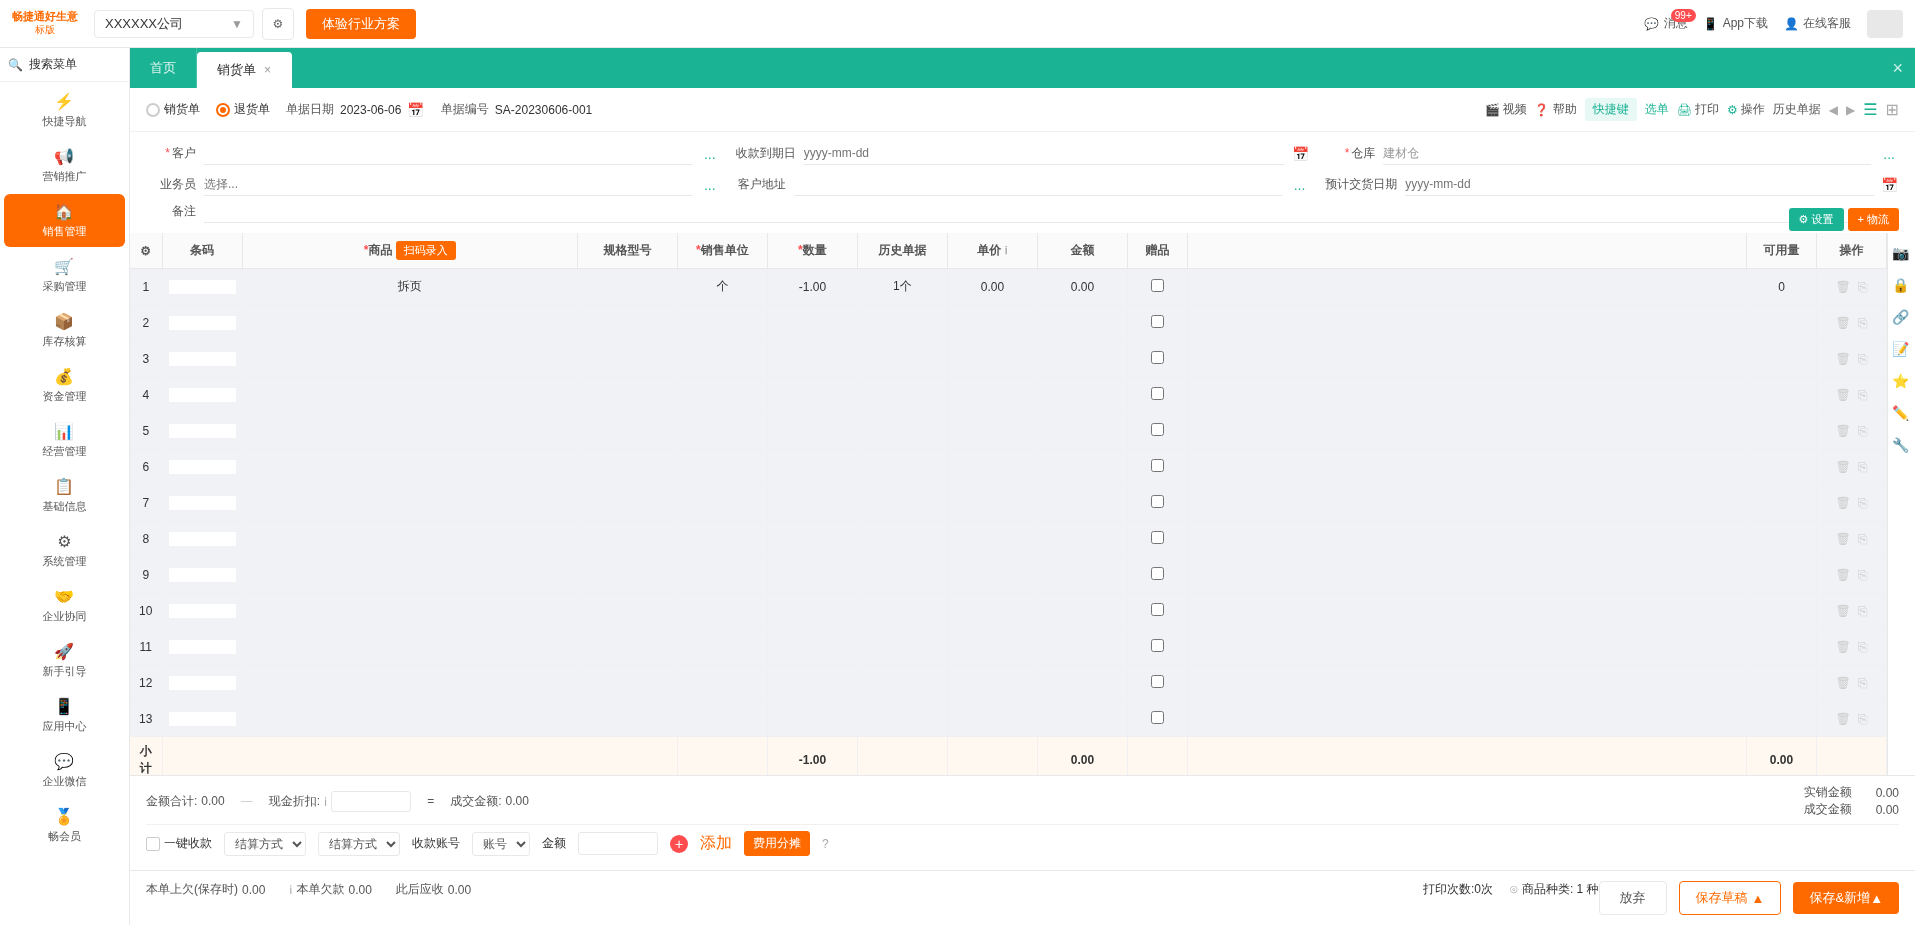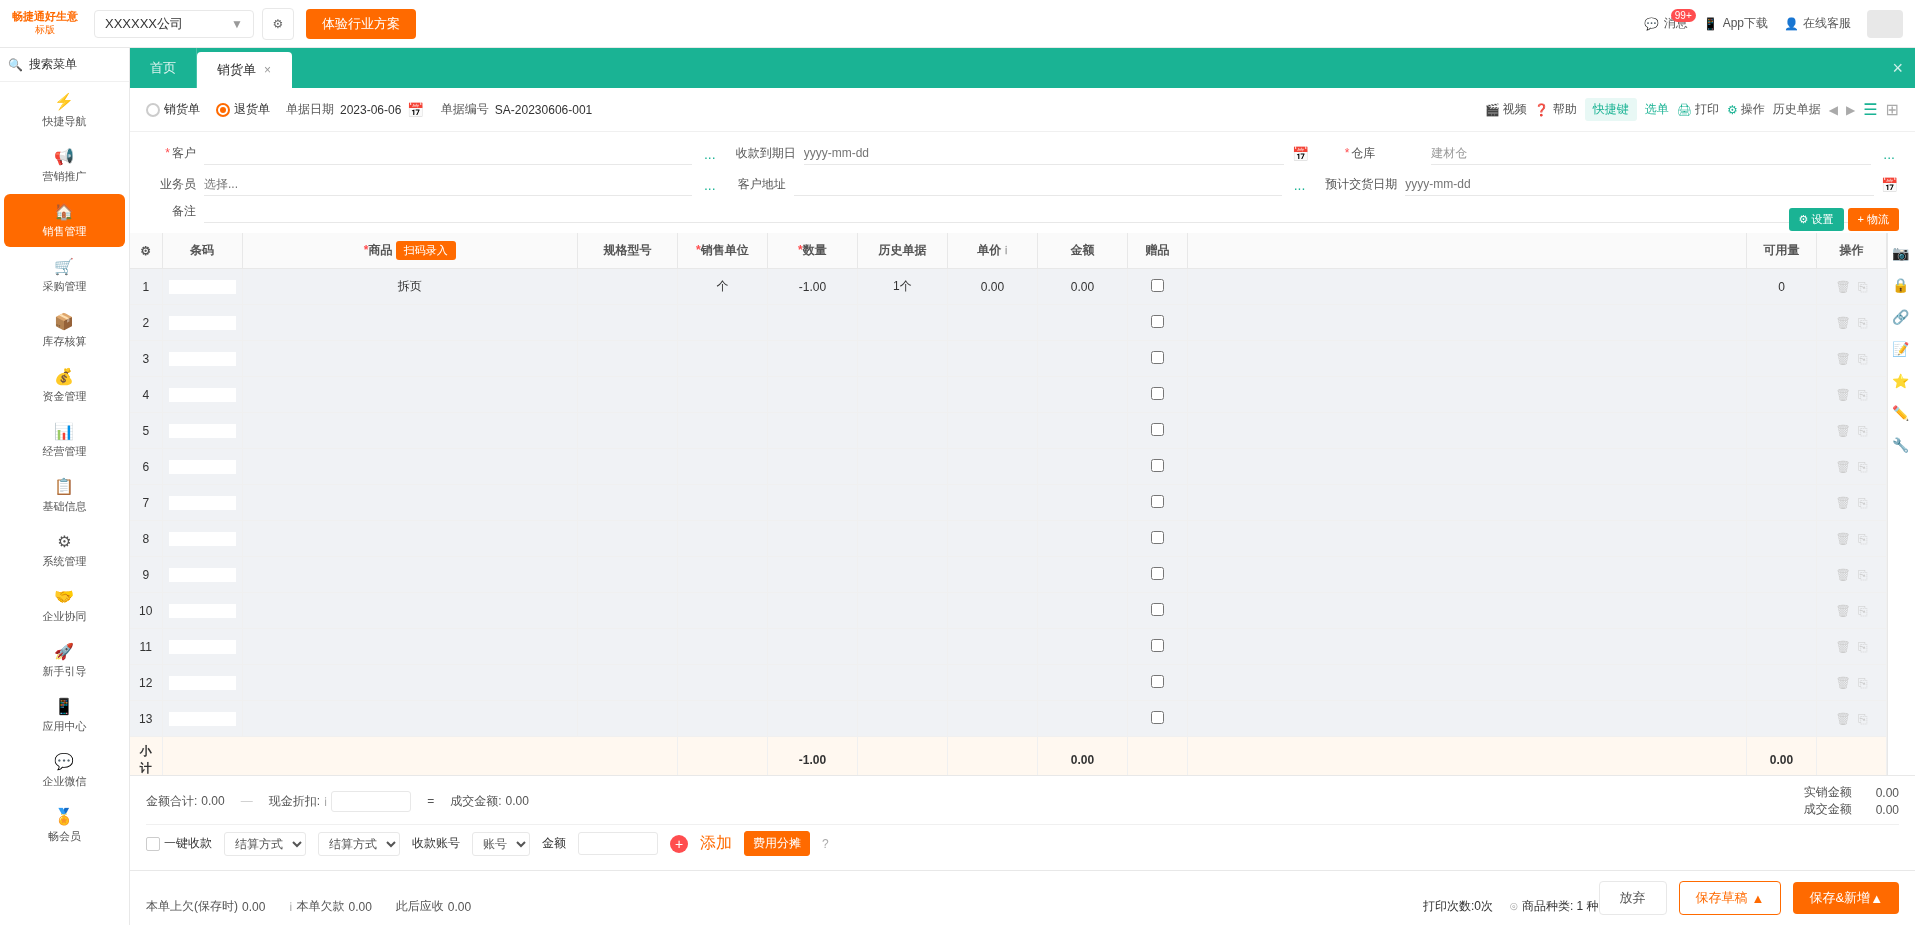--- a/index.html
+++ b/index.html
@@ -74,21 +74,21 @@
 
     .payment-row { display: flex; align-items: center; gap: 12px; padding: 6px 0; font-size: 12px; border-top: 1px solid #f0f0f0; margin-top: 6px; }
     .checkbox-item { display: flex; align-items: center; gap: 4px; cursor: pointer; }
     .checkbox { width: 14px; height: 14px; border: 1px solid #ccc; border-radius: 2px; }
     .select-box { border: 1px solid #e8e8e8; border-radius: 3px; padding: 3px 6px; font-size: 12px; color: #555; background: #fff; }
     .add-btn { background: #ff4d4f; color: #fff; border: none; border-radius: 50%; width: 18px; height: 18px; cursor: pointer; font-size: 14px; display: flex; align-items: center; justify-content: center; }
     .fee-btn { border: 1px solid #ff6a00; color: #ff6a00; background: #fff; border-radius: 3px; padding: 3px 8px; cursor: pointer; font-size: 12px; }
     .fee-btn.active { background: #ff6a00; color: #fff; }
 
     
-    .footer-bar { background: #fff; border-top: 1px solid #e8e8e8; padding: 10px 16px; display: flex; align-items: flex-end; flex-shrink: 0; }
+    .footer-bar { background: #fff; border-top: 1px solid #e8e8e8; padding: 10px 16px; display: flex; align-items: flex-start; flex-shrink: 0; }
     .footer-info { display: flex; align-items: center; gap: 24px; font-size: 12px; color: #555; flex: 1; }
     .footer-right { display: flex; align-items: center; gap: 12px; }
     .abandon-btn { border: 1px solid #e8e8e8; background: #fff; color: #555; border-radius: 4px; padding: 7px 20px; cursor: pointer; font-size: 13px; }
     .save-draft-btn { border: 1px solid #ff6a00; background: #fff; color: #ff6a00; border-radius: 4px; padding: 7px 16px; cursor: pointer; font-size: 13px; display: flex; align-items: center; gap: 4px; }
     .save-new-btn { background: #ff6a00; color: #fff; border: none; border-radius: 4px; padding: 7px 16px; cursor: pointer; font-size: 13px; display: flex; align-items: center; }
 
     
     .right-panel { width: 28px; background: #fff; border-left: 1px solid #e8e8e8; display: flex; flex-direction: column; align-items: center; padding: 8px 0; gap: 8px; flex-shrink: 0; }
     .panel-icon { width: 24px; height: 24px; display: flex; align-items: center; justify-content: center; cursor: pointer; color: #999; font-size: 14px; border-radius: 3px; }
     .panel-icon.active { color: #ff6a00; }
@@ -282,21 +282,21 @@
               <input class="form-input" style="flex: 1 1 0%; border-top: none; border-right: none; border-left: none; border-image: initial; border-bottom: 1px solid rgb(232, 232, 232);" type="text" placeholder="">
               <span class="dots-btn">...</span>
             </div>
             <div class="form-row">
               <span class="form-label">收款到期日</span>
               <input class="form-input" style="flex: 1 1 0%; border-top: none; border-right: none; border-left: none; border-image: initial; border-bottom: 1px solid rgb(232, 232, 232);" type="text" placeholder="yyyy-mm-dd">
               <span class="calendar-icon">📅</span>
             </div>
             <div class="form-row">
               <span class="form-label"><span class="required-star">*</span><span>仓库</span></span>
-              <input class="form-input" style="flex: 1 1 0%; border-top: none; border-right: none; border-left: none; border-image: initial; border-bottom: 1px solid rgb(232, 232, 232); margin-left: 48px;" type="text" value="建材仓">
+              <input class="form-input" style="flex: 1 1 0%; border-top: none; border-right: none; border-left: none; border-image: initial; border-bottom: 1px solid rgb(232, 232, 232);" type="text" value="建材仓">
               <span class="dots-btn">...</span>
               <div style="position:absolute; right:16px; top:120px; display:flex; gap:4px;">
                 <button style="background:#1ab394; color:#fff; border:none; border-radius:3px; padding:4px 10px; cursor:pointer; font-size:11px;">⚙ 设置</button>
                 <button style="background:#ff6a00; color:#fff; border:none; border-radius:3px; padding:4px 10px; cursor:pointer; font-size:11px;">+ 物流</button>
               </div>
             </div>
           </div>
 
           <div style="display:grid; grid-template-columns:1fr 1fr 1fr; gap:10px 16px; padding:4px 16px 4px;">
             <div class="form-row">

